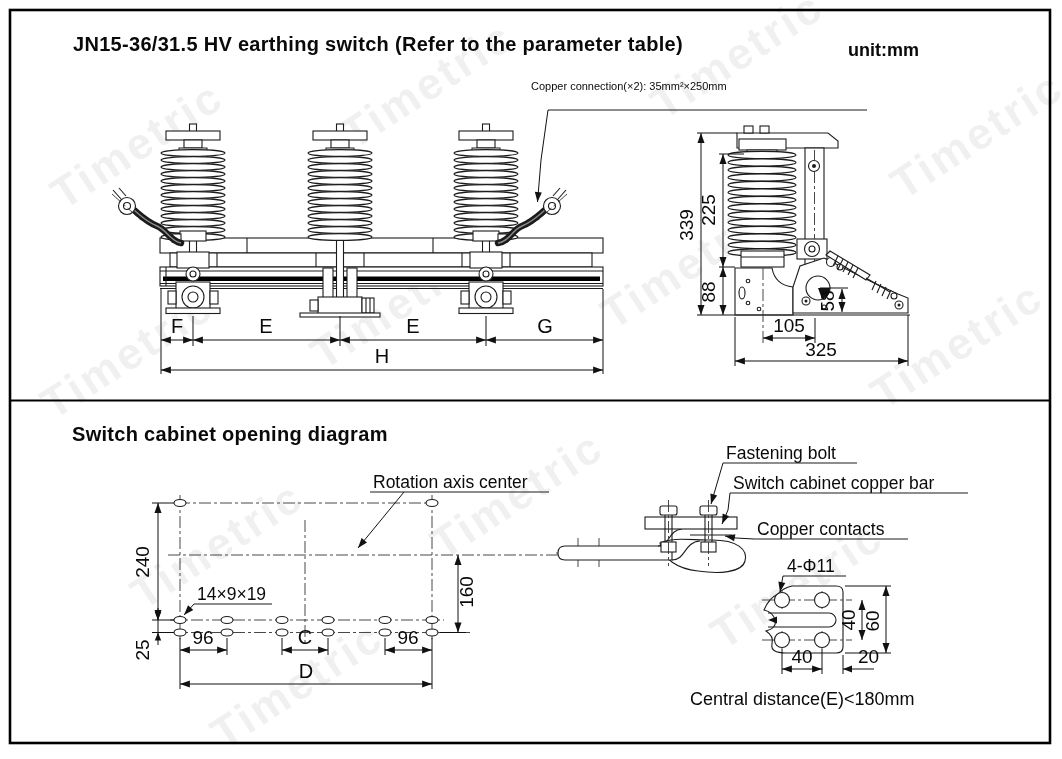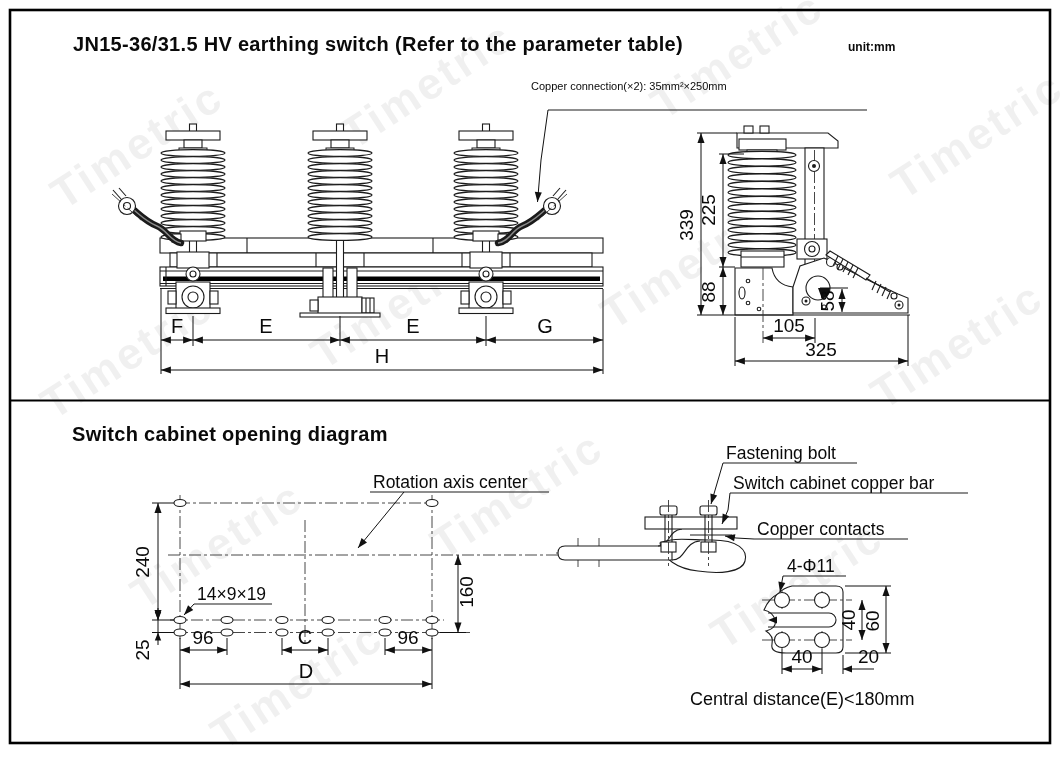--- a/index.html
+++ b/index.html
@@ -4,21 +4,21 @@
 <style>
   html,body{margin:0;padding:0;background:#fff;}
   body{width:1062px;height:759px;position:relative;overflow:hidden;
        font-family:"Liberation Sans",sans-serif;color:#0a0a0a;}
   #wm-layer{position:absolute;inset:0;z-index:0;pointer-events:none;}
   .wm{position:absolute;font-size:44px;font-weight:700;letter-spacing:3px;
       color:rgba(160,160,160,0.16);transform:rotate(-33deg);white-space:nowrap;}
   #art{position:absolute;left:0;top:0;z-index:1;}
   .txt{position:absolute;z-index:2;white-space:nowrap;}
   #page-title{left:73px;top:33px;font-size:20px;font-weight:700;letter-spacing:.3px;}
-  #unit-label{left:848px;top:40px;font-size:12px;font-weight:700;}
+  #unit-label{left:848px;top:40px;font-size:18px;font-weight:700;}
   #copper-callout{left:531px;top:80px;font-size:11px;}
   #section2-title{left:72px;top:423px;font-size:20px;font-weight:700;letter-spacing:.3px;}
   svg text{fill:#0a0a0a;font-family:"Liberation Sans",sans-serif;}
   .ln{stroke:#1c1c1c;stroke-width:1.1;fill:none;}
   .lnw{stroke:#1c1c1c;stroke-width:1.1;fill:#fff;}
   .dim{stroke:#111;stroke-width:1;fill:none;}
   .cl{stroke:#333;stroke-width:0.9;fill:none;stroke-dasharray:12 3 3 3;}
   .dimtxt{font-size:19px;}
   .bigtxt{font-size:20px;}
   .lbltxt{font-size:17.5px;}

